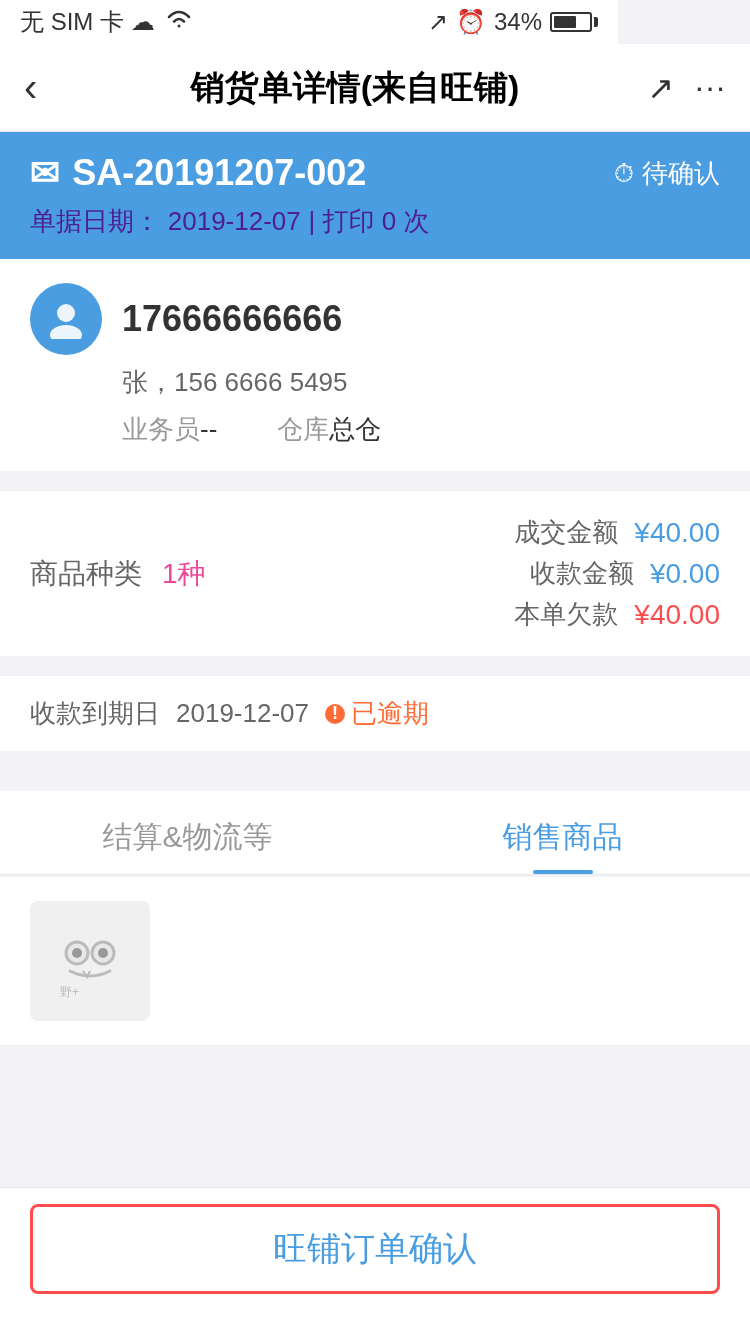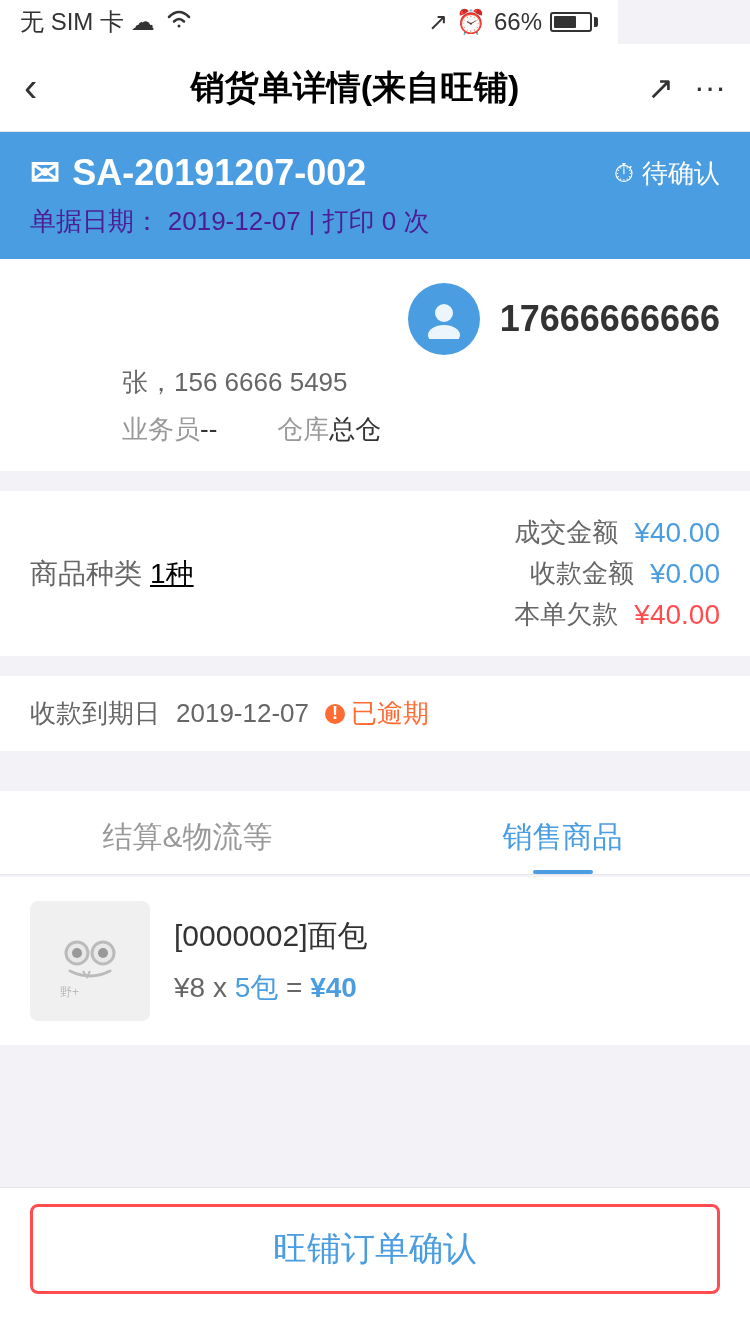--- a/index.html
+++ b/index.html
@@ -103,21 +103,20 @@
     .customer-card {
       background: #fff;
       padding: 24px 30px;
       margin-top: 0;
     }
     .customer-row {
       display: flex;
       align-items: center;
       gap: 20px;
       margin-bottom: 10px;
-      justify-content: flex-end;
     }
     .avatar {
       width: 72px;
       height: 72px;
       border-radius: 50%;
       background: #4a9de0;
       display: flex;
       align-items: center;
       justify-content: center;
       color: #fff;
@@ -156,26 +155,26 @@
       background: #fff;
       padding: 24px 30px;
     }
     .summary-row {
       display: flex;
       align-items: center;
       justify-content: space-between;
     }
     .summary-left {
       display: flex;
-      gap: 8px;
+      gap: 20px;
       font-size: 28px;
       color: #666;
     }
     .summary-label { color: #666; }
-    .summary-value { color: #000000; font-weight: 500; text-decoration: underline; }
+    .summary-value { color: #ec4899; font-weight: 500; }
     .summary-right {
       display: flex;
       flex-direction: column;
       align-items: flex-end;
       gap: 6px;
     }
     .amount-row {
       display: flex;
       align-items: center;
       gap: 16px;
@@ -360,21 +359,21 @@
       <svg width="28" height="22" viewBox="0 0 28 22">
         <path d="M14 18 L14 18" stroke="#333" stroke-width="3" stroke-linecap="round"></path>
         <path d="M9 13.5 Q14 8.5 19 13.5" stroke="#333" stroke-width="2.5" fill="none" stroke-linecap="round"></path>
         <path d="M4 9 Q14 -1 24 9" stroke="#333" stroke-width="2.5" fill="none" stroke-linecap="round"></path>
       </svg>
     </span>
   </div>
   <div class="status-right">
     <span>↗</span>
     <span>⏰</span>
-    <span>66%</span>
+    <span>34%</span>
     <div class="battery">
       <div class="battery-body">
         <div class="battery-fill"></div>
       </div>
       <div class="battery-tip"></div>
     </div>
   </div>
 </div>
 
 <div class="nav-bar">
@@ -482,30 +481,20 @@
     <svg viewBox="0 0 80 80" fill="none" xmlns="http://www.w3.org/2000/svg">
       <circle cx="27" cy="32" r="11" stroke="#bbb" stroke-width="3" fill="#e8e8e8"></circle>
       <circle cx="53" cy="32" r="11" stroke="#bbb" stroke-width="3" fill="#e8e8e8"></circle>
       <circle cx="27" cy="32" r="5" fill="#999"></circle>
       <circle cx="53" cy="32" r="5" fill="#999"></circle>
       <path d="M20 50 Q40 60 60 50" stroke="#bbb" stroke-width="3" fill="none" stroke-linecap="round"></path>
       <path d="M33 50 L37 56 L40 50" stroke="#bbb" stroke-width="2" fill="none"></path>
       <text x="10" y="75" font-size="12" fill="#bbb" font-family="sans-serif">野+</text>
     </svg>
   </div>
-  <div class="product-info">
-    <div class="product-name">[0000002]面包</div>
-    <div class="product-calc">
-      <span>¥8</span>
-      <span>x</span>
-      <span class="qty">5包</span>
-      <span>=</span>
-      <span class="total">¥40</span>
-    </div>
-  </div>
 </div>
 
 <div class="content-spacer"></div>
 
 <div class="bottom-bar">
   <button class="confirm-button">
     <span>旺铺订单确认</span>
   </button>
 </div>
 

